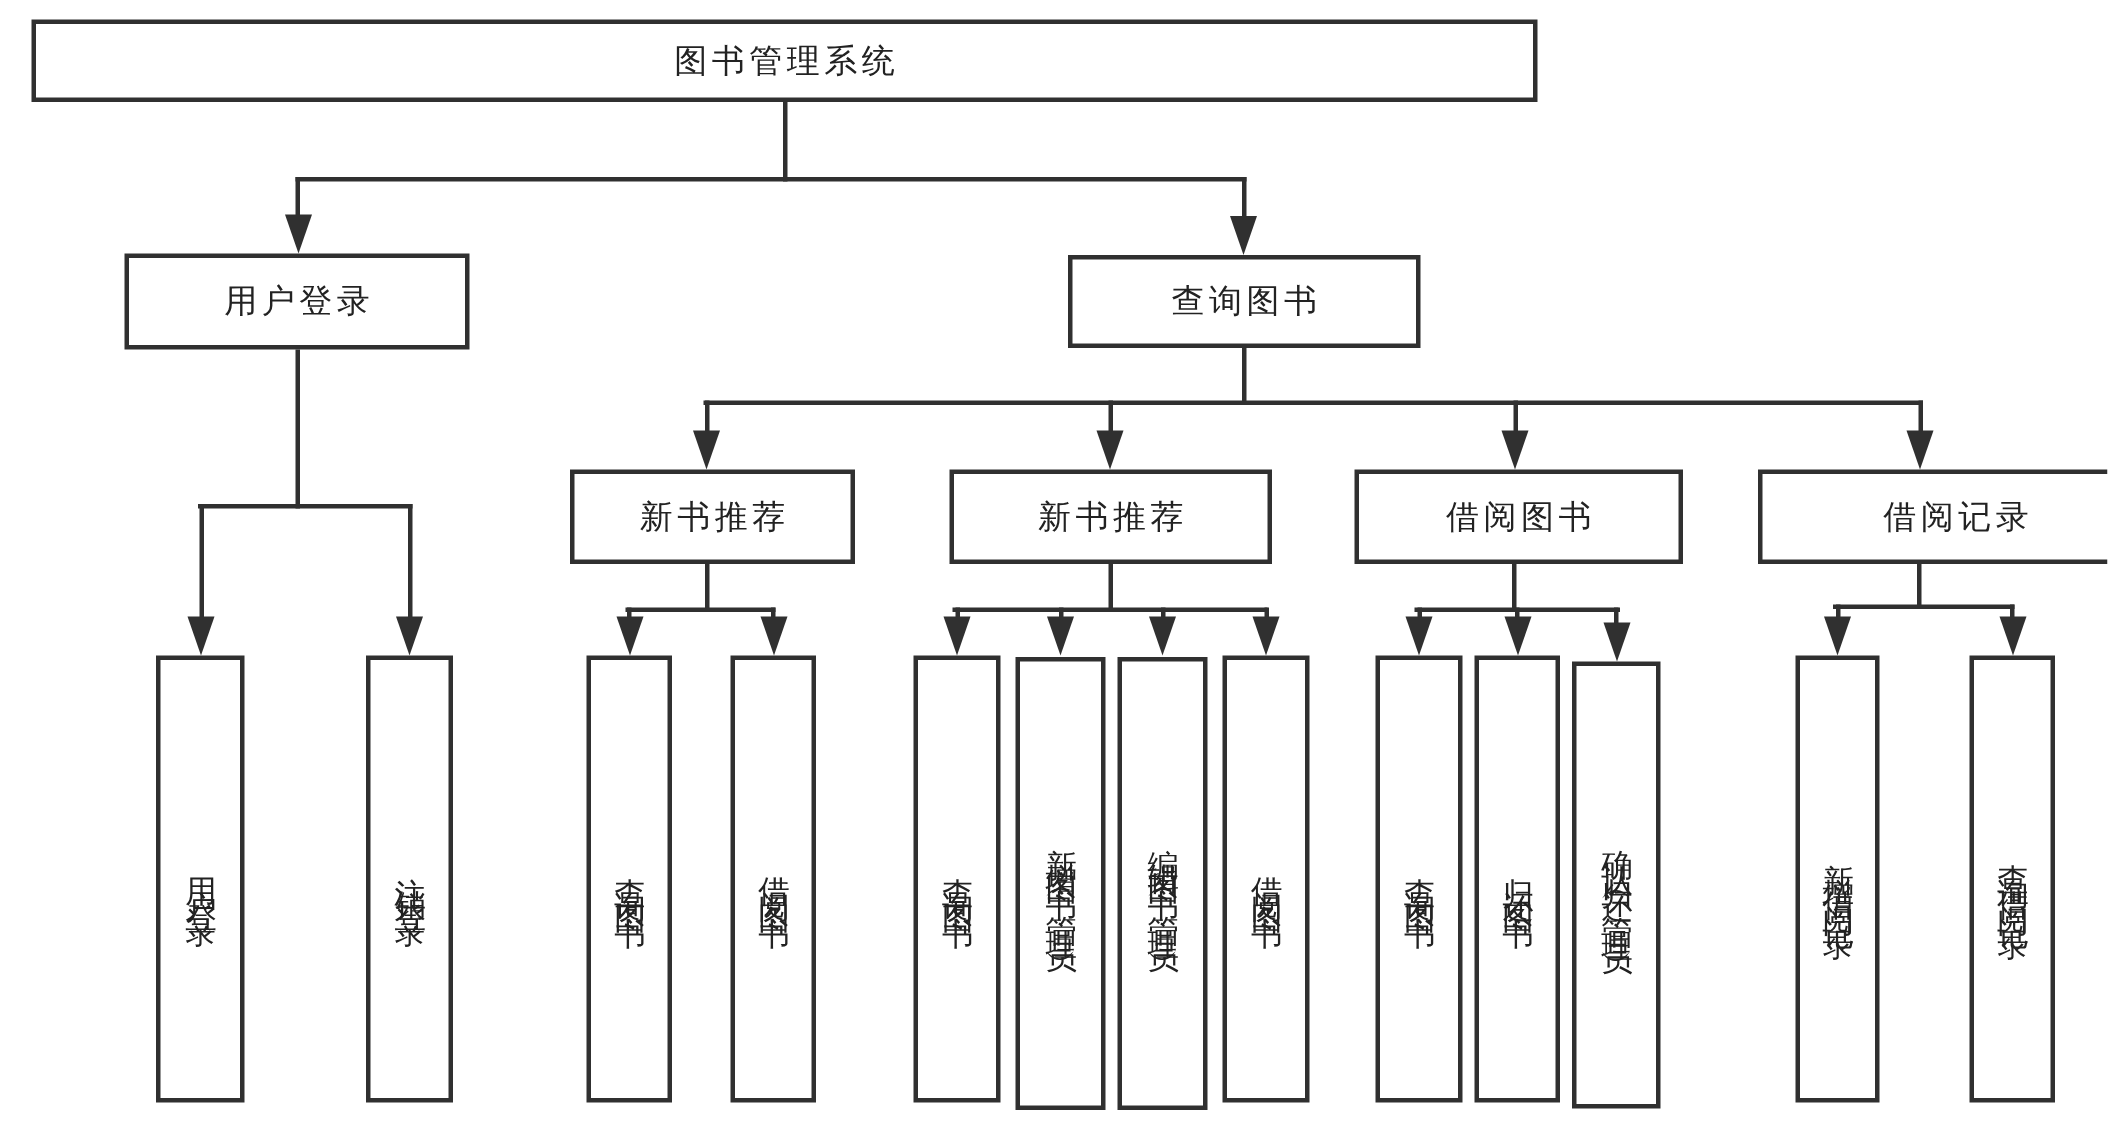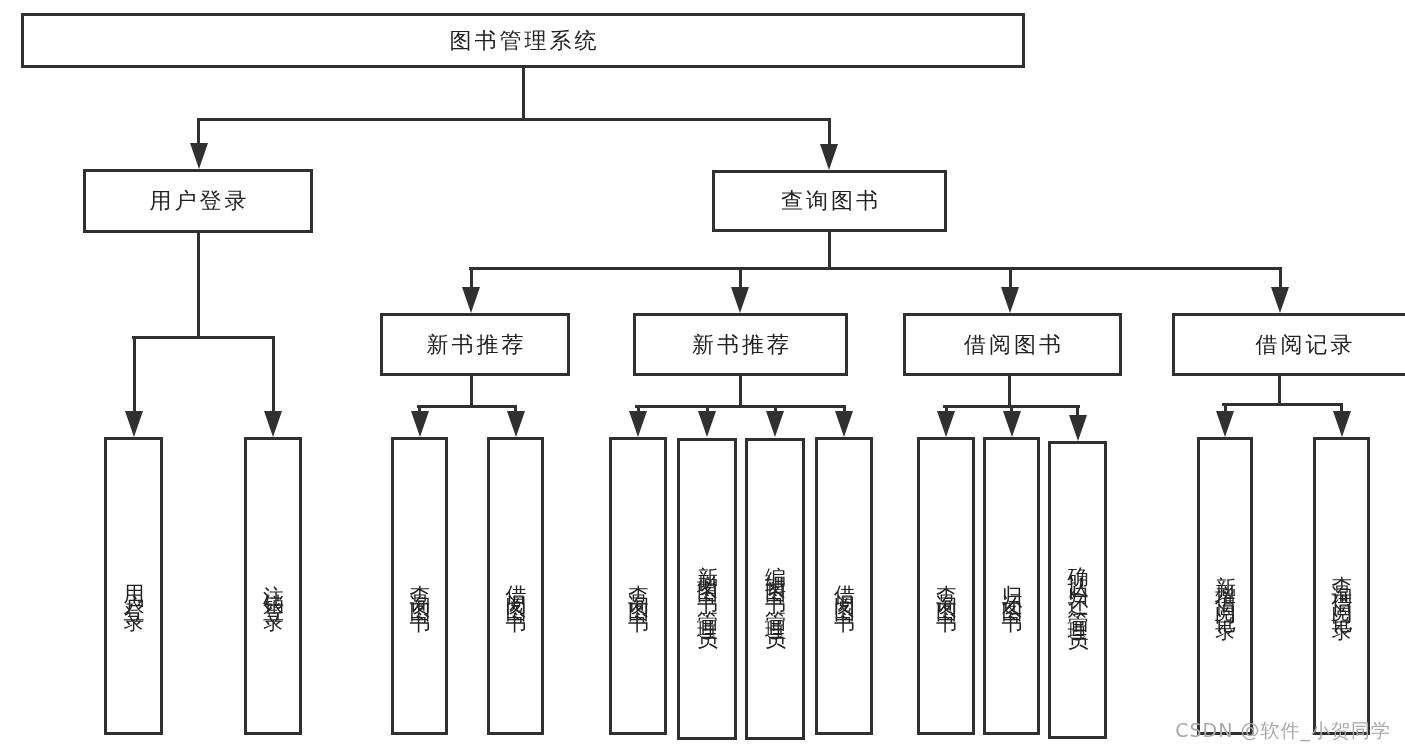--- a/index.html
+++ b/index.html
@@ -181,15 +181,14 @@
   <div class="line" style="left:1076px;top:405px;width:3px;height:13px"></div>
   <div class="arrowhead" style="left:1069px;top:415px"></div>
 
   <div class="line" style="left:1278px;top:376px;width:3px;height:30px"></div>
   <div class="line" style="left:1222px;top:403px;width:121px;height:3px"></div>
   <div class="line" style="left:1224px;top:403px;width:3px;height:9px"></div>
   <div class="arrowhead" style="left:1216px;top:411px"></div>
   <div class="line" style="left:1340px;top:403px;width:3px;height:9px"></div>
   <div class="arrowhead" style="left:1333px;top:411px"></div>
 
-  <div class="watermark">CSDN @软件_小贺同学</div>
 
 </div>
 
 </body></html>

